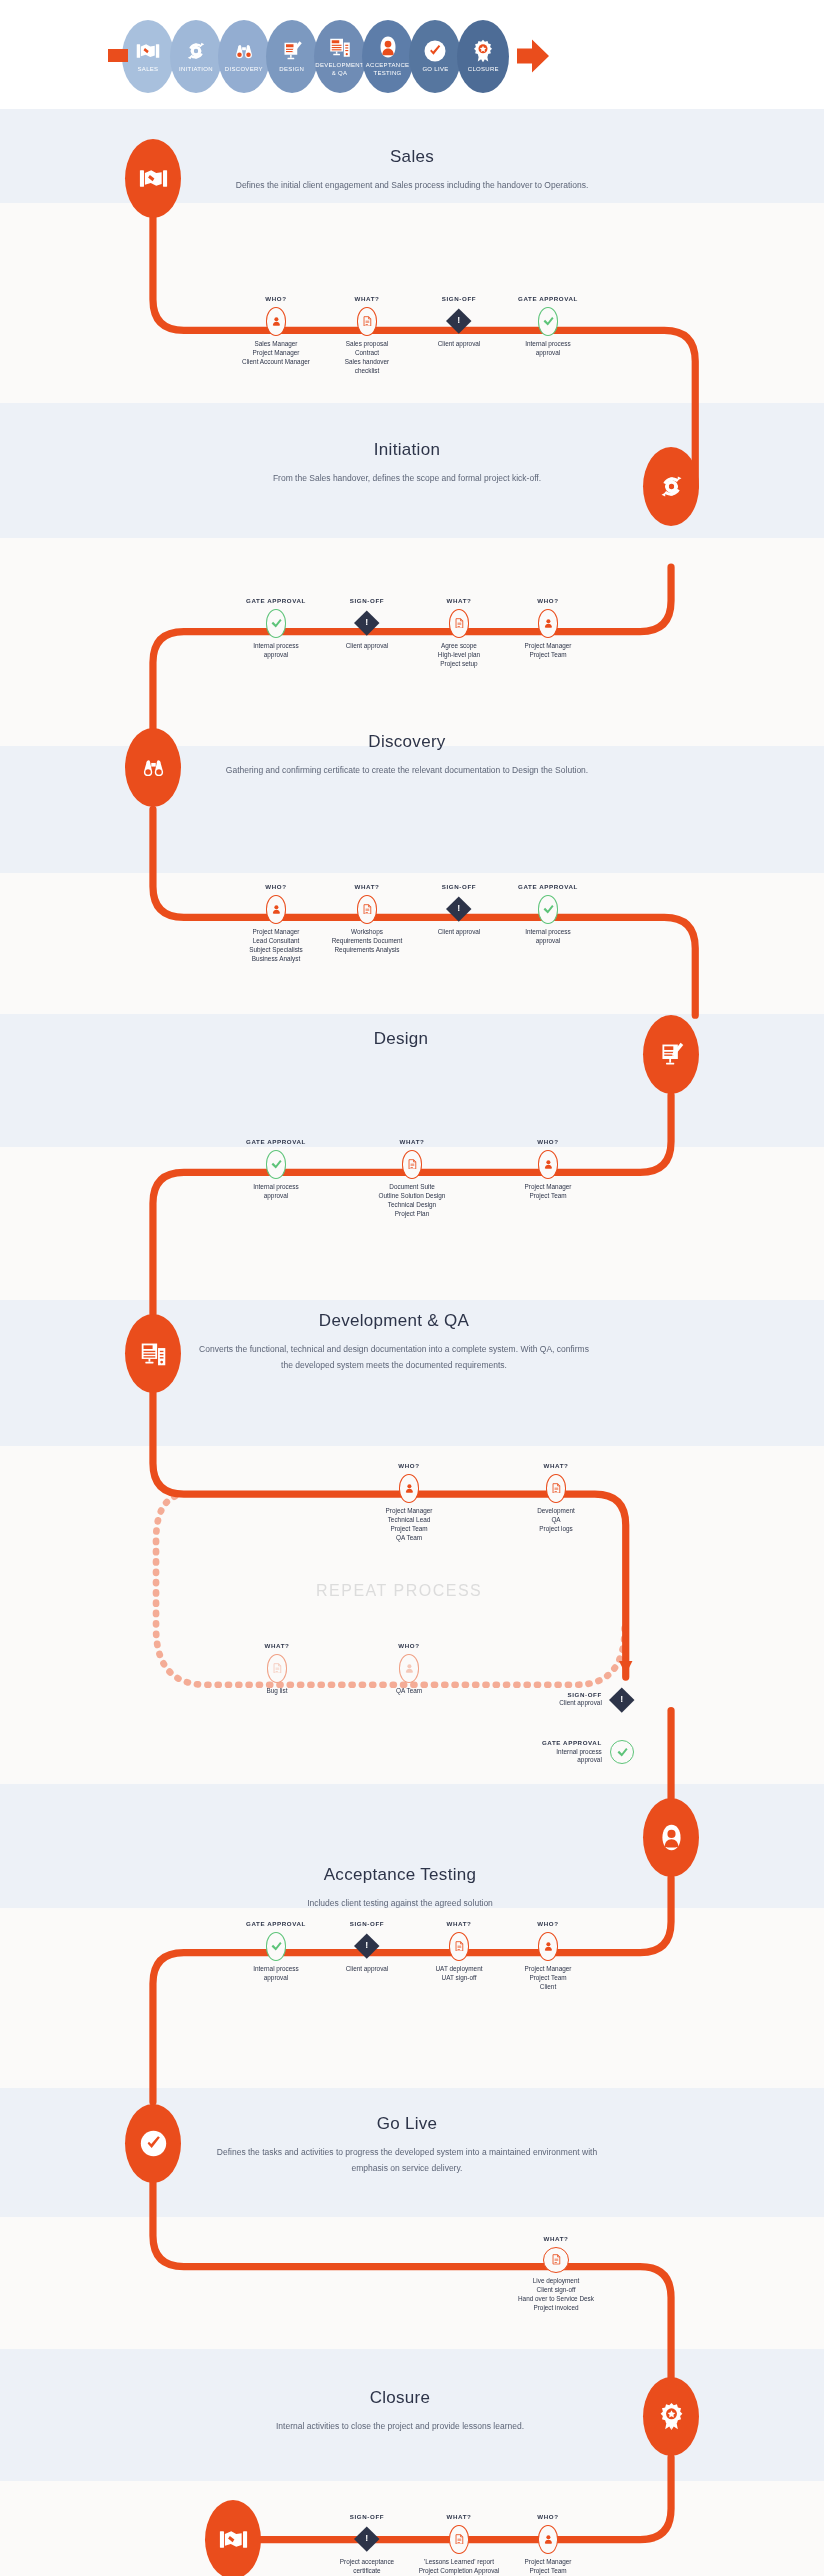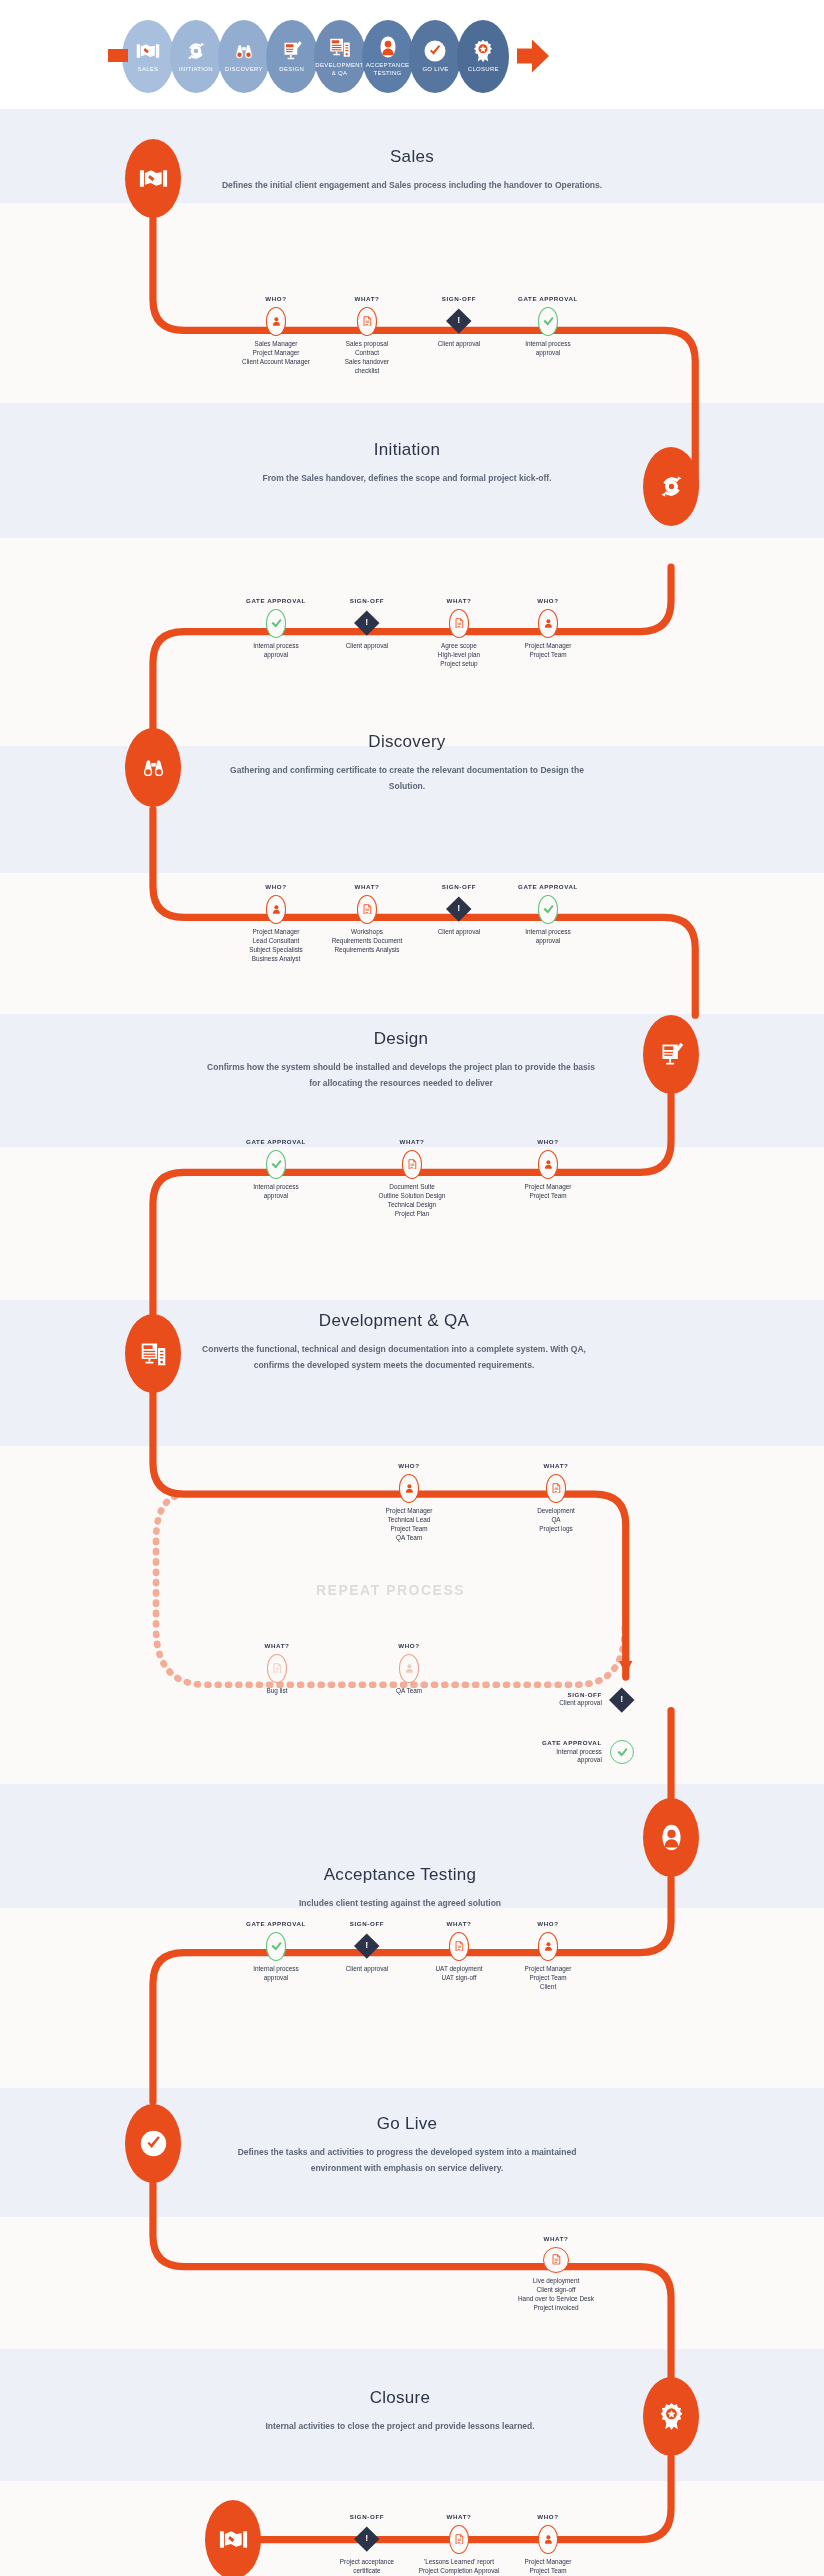--- a/index.html
+++ b/index.html
@@ -54,21 +54,21 @@
   .title-block {
     position: absolute; width: 392px; text-align: center;
   }
   .title-block h2 {
     font-size: 17px; font-weight: 400; color: #2d3449;
     letter-spacing: 0.3px; margin-bottom: 11.3px;
     font-family: "Liberation Sans", sans-serif;
   }
   .title-block p {
     font-size: 8.5px; line-height: 15.5px; color: #5d6577;
-    font-weight: 700; font-family: "Liberation Sans", sans-serif;
+    font-weight: 400; font-family: "Liberation Sans", sans-serif;
   }
 
   
   .stage-marker {
     position: absolute; width: 56px; height: 79px;
     border-radius: 50%; background: #ea4d1c;
     display: flex; align-items: center; justify-content: center;
     z-index: 6;
   }
   .stage-marker svg { width: 29px; height: 29px; fill: #fff; display:block; }
@@ -116,24 +116,23 @@
   
   .node.side { width: 108px; margin-left: 0; text-align: right; }
   .node.side .row { display: flex; align-items: center; justify-content: flex-end; }
   .node.side .txt { padding-right: 8.2px; }
   .node.side .kicker { margin-bottom: 1.5px; }
   .node.side .items { margin-top: 0; }
 
   
   #repeat-label {
     position: absolute; z-index: 5;
-    font-size: 14px; letter-spacing: 1.5px; color: #dcdcdc;
+    font-size: 16px; letter-spacing: 1.5px; color: #dcdcdc;
     font-family: "Liberation Sans", sans-serif; text-transform: uppercase;
     white-space: nowrap;
-    font-weight: bold;
   }
 </style>
 </head>
 <body>
 
 <svg width="0" height="0" style="position:absolute" aria-hidden="true">
  <defs>
   <symbol id="ic-handshake" viewBox="0 0 64 64">
     <rect x="2" y="14" width="9" height="36" rx="1"></rect>
     <rect x="53" y="14" width="9" height="36" rx="1"></rect>
@@ -555,21 +554,20 @@
   </div>
 </div>
 
 <div class="stage-marker" style="left:643px;top:1015px;">
   <svg viewBox="0 0 56 56" width="29" height="29">
       <use href="#ic-designscreen"></use>
     </svg>
 </div>
 <div class="title-block" style="left:205px;top:1029px;">
   <h2>Design</h2>
-  <p>Confirms how the system should be installed and develops the project plan to provide the basis for allocating the resources needed to deliver</p>
 </div>
 
 <div class="node" style="left:276px;top:1138px;">
   <div class="kicker">GATE APPROVAL</div>
   <div class="glyph-wrap">
       <div class="glyph gate">
         <svg viewBox="0 0 64 64" fill="#5ec47a">
           <use href="#ic-check"></use>
         </svg>
       </div>

